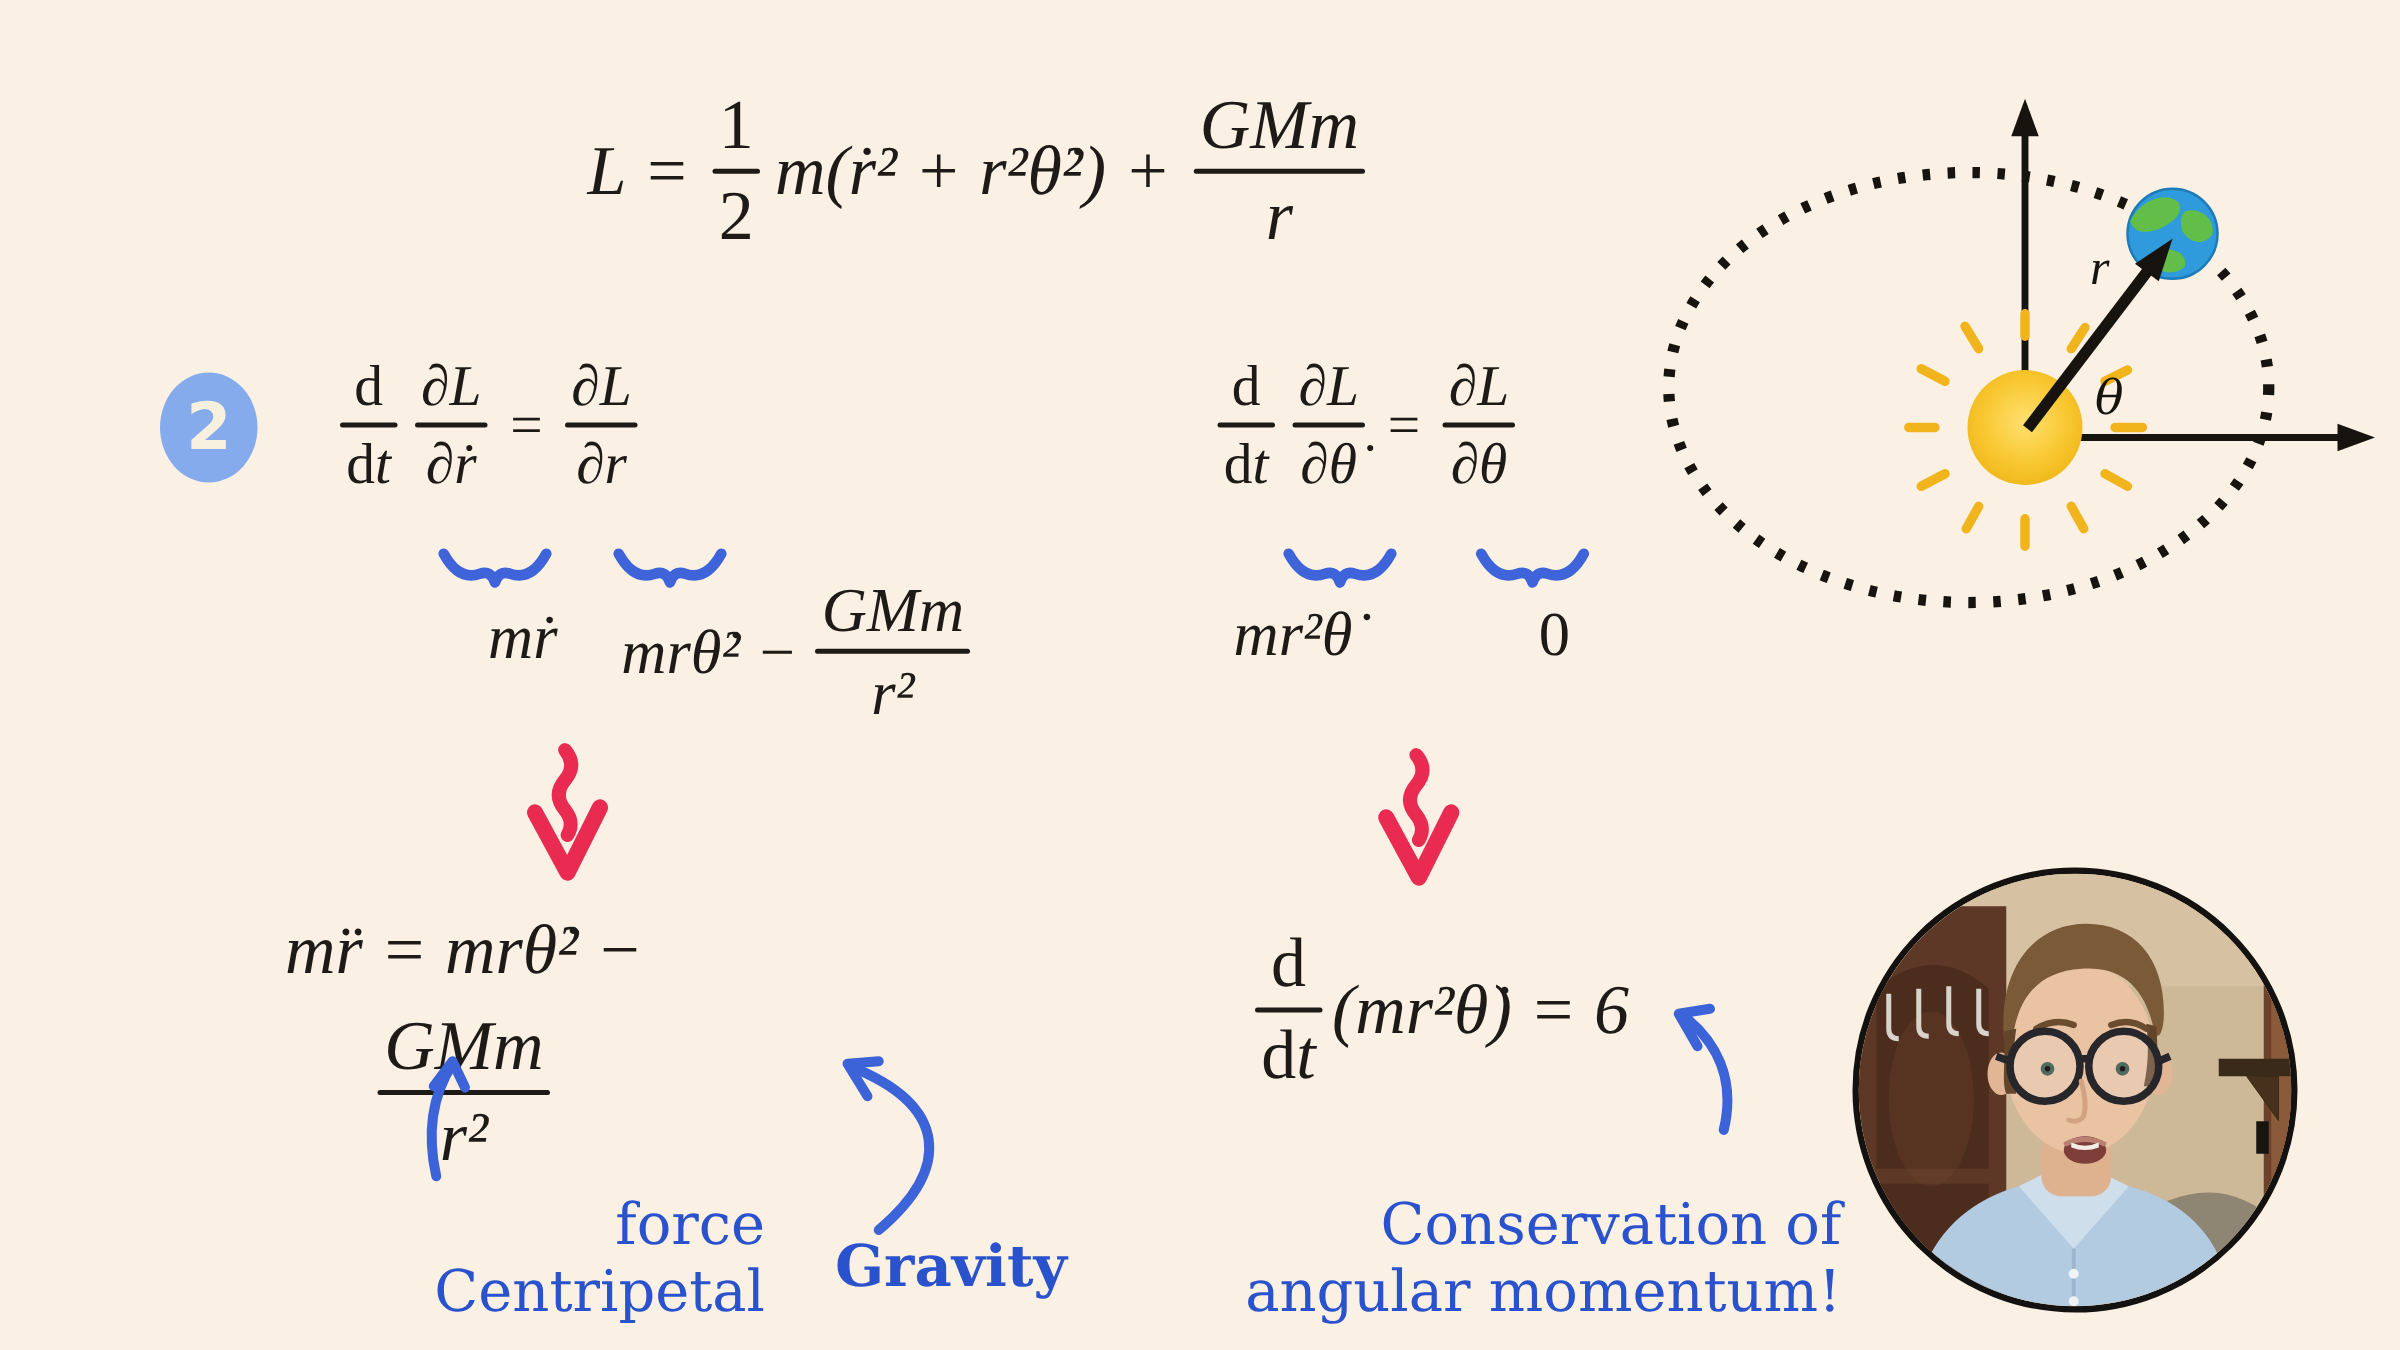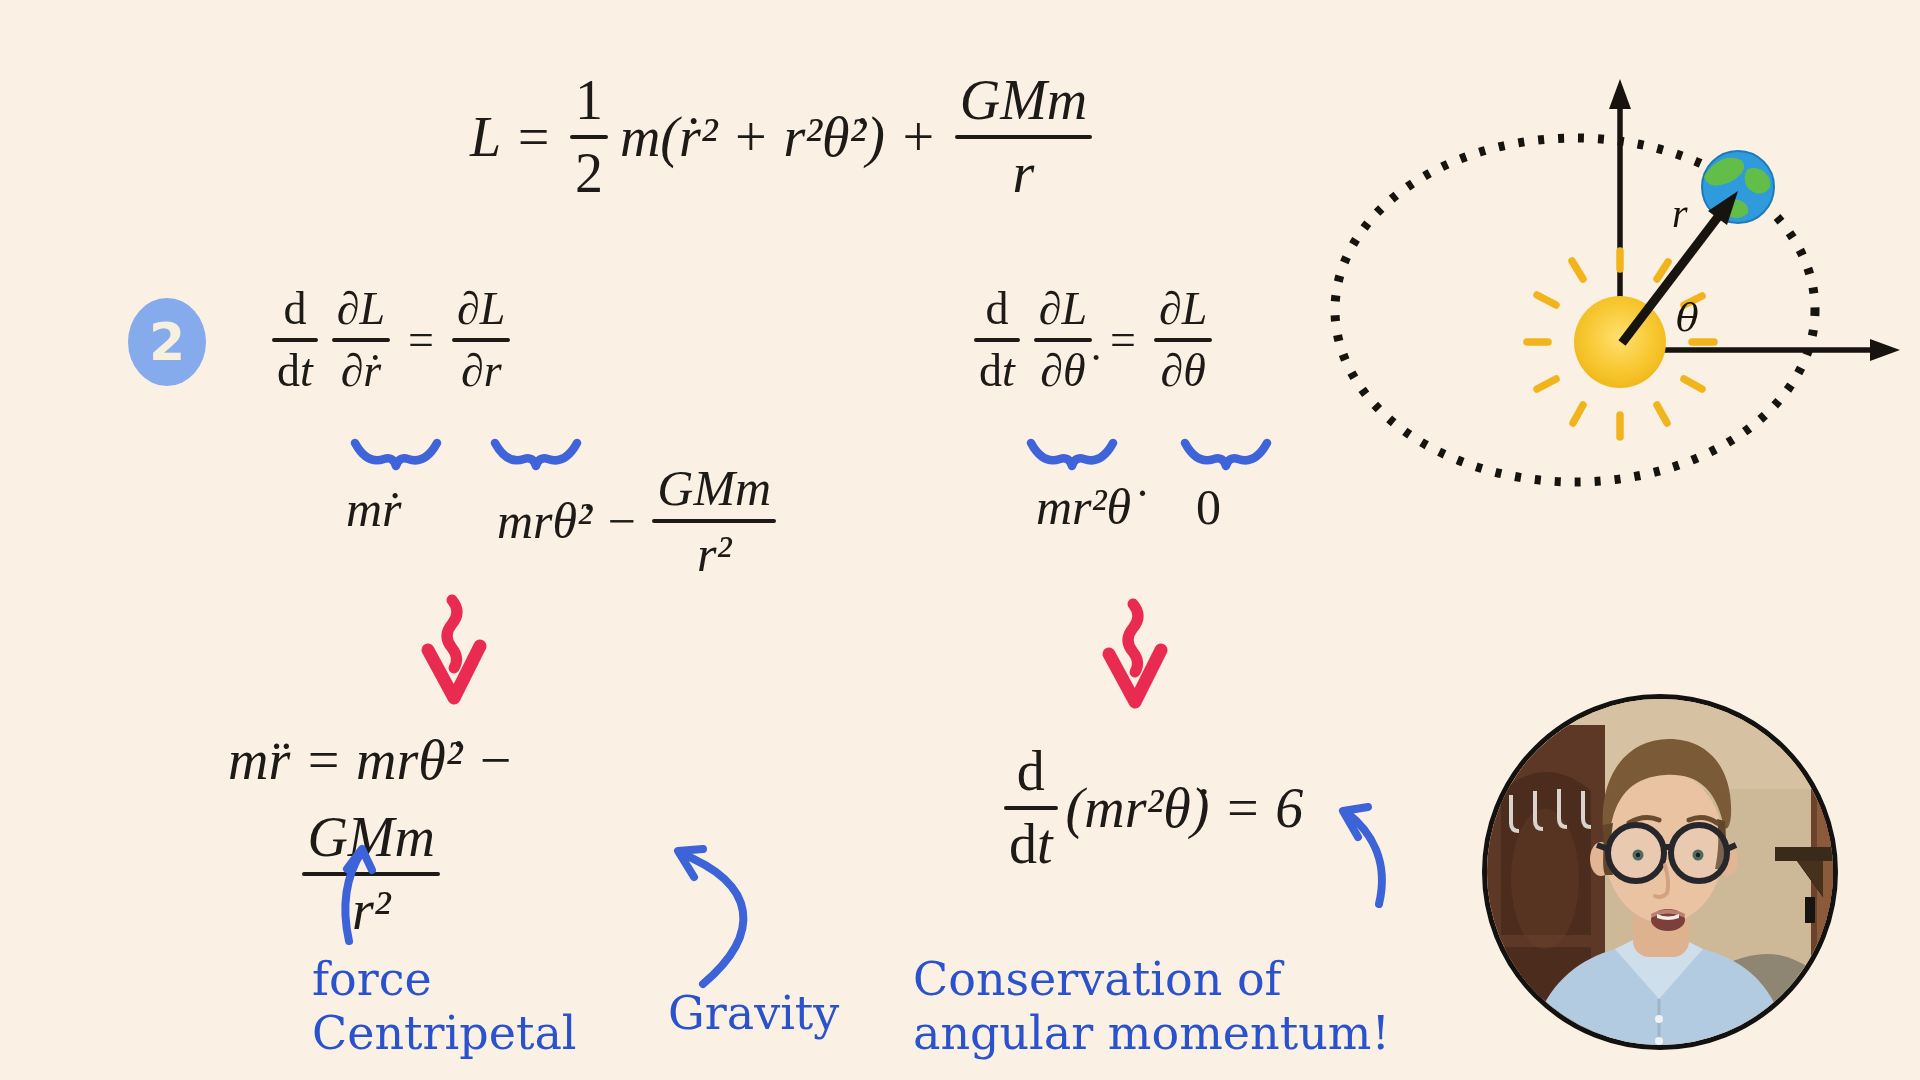--- a/index.html
+++ b/index.html
@@ -17,21 +17,21 @@
   .f-val{font-size:50px;}
   .f-bot{font-size:56px;}
   .val{font-style:italic;white-space:nowrap;}
   
   .badge{width:78px;height:88px;border-radius:50%;background:#86abec;
          display:flex;align-items:center;justify-content:center;
          font-family:"DejaVu Sans",sans-serif;font-weight:bold;font-size:52px;color:#f7f0df;}
   
   .bluelabel{font-family:"DejaVu Serif","Liberation Serif",serif;color:#2a52cc;
              font-size:46px;line-height:1.18;white-space:nowrap;}
-  .center{text-align:left;}
+  .center{text-align:right;}
   svg{display:block;}
 </style>
 </head>
 <body>
 
 <div class="abs eqrow f-top" style="left:470px;top:58px;height:158px;">
   <span>L =</span>
   <span class="frac">
     <span class="num rm">1</span>
     <span class="bar"></span>
@@ -106,21 +106,21 @@
   </span>
 </div>
 
 <svg class="abs" style="left:1026px;top:434px;" width="92" height="38" viewBox="0 0 92 38">
   <path d="M5,9 Q17,31 34,25 Q43,22 46,32 Q49,22 58,25 Q75,31 87,9" fill="none" stroke="#3f63d9" stroke-width="8.5" stroke-linecap="round" stroke-linejoin="round"></path>
 </svg>
 <svg class="abs" style="left:1180px;top:434px;" width="92" height="38" viewBox="0 0 92 38">
   <path d="M5,9 Q17,31 34,25 Q43,22 46,32 Q49,22 58,25 Q75,31 87,9" fill="none" stroke="#3f63d9" stroke-width="8.5" stroke-linecap="round" stroke-linejoin="round"></path>
 </svg>
 
-<div class="abs val f-val center" style="left:1036px;top:478px;width:130px;">
+<div class="abs val f-val center" style="left:952px;top:478px;width:130px;">
   <span>mr²θ̇</span>
 </div>
 <div class="abs val f-val center rm" style="left:1196px;top:478px;width:60px;">
   <span class="rm">0</span>
 </div>
 
 <div class="abs eqrow f-bot" style="left:228px;top:728px;height:150px;flex-direction:column;">
   <span class="val">mr̈ = mrθ̇² −</span>
   <span class="frac">
     <span class="num">GMm</span>
@@ -135,21 +135,21 @@
     <span class="bar"></span>
     <span class="den"><span class="rm">d</span><span>t</span></span>
   </span>
   <span class="val">(mr²θ̇) = 6</span>
 </div>
 
 <div class="abs bluelabel center" style="left:312px;top:952px;width:300px;">
   <div>force</div>
   <div>Centripetal</div>
 </div>
-<div class="abs bluelabel" style="left:668px;top:986px;">
+<div class="abs bluelabel" style="left:668px;top:986px;font-weight:bold;">
   <span>Gravity</span>
 </div>
 <div class="abs bluelabel center" style="left:913px;top:916px;width:560px;margin-top:36px;">
   <div>Conservation of</div>
   <div>angular momentum!</div>
 </div>
 
 <svg class="abs" style="left:0;top:0;pointer-events:none;" width="1920" height="1080" viewBox="0 0 1920 1080">
 
   <g stroke="#e92b52" fill="none" stroke-linecap="round" stroke-linejoin="round">

